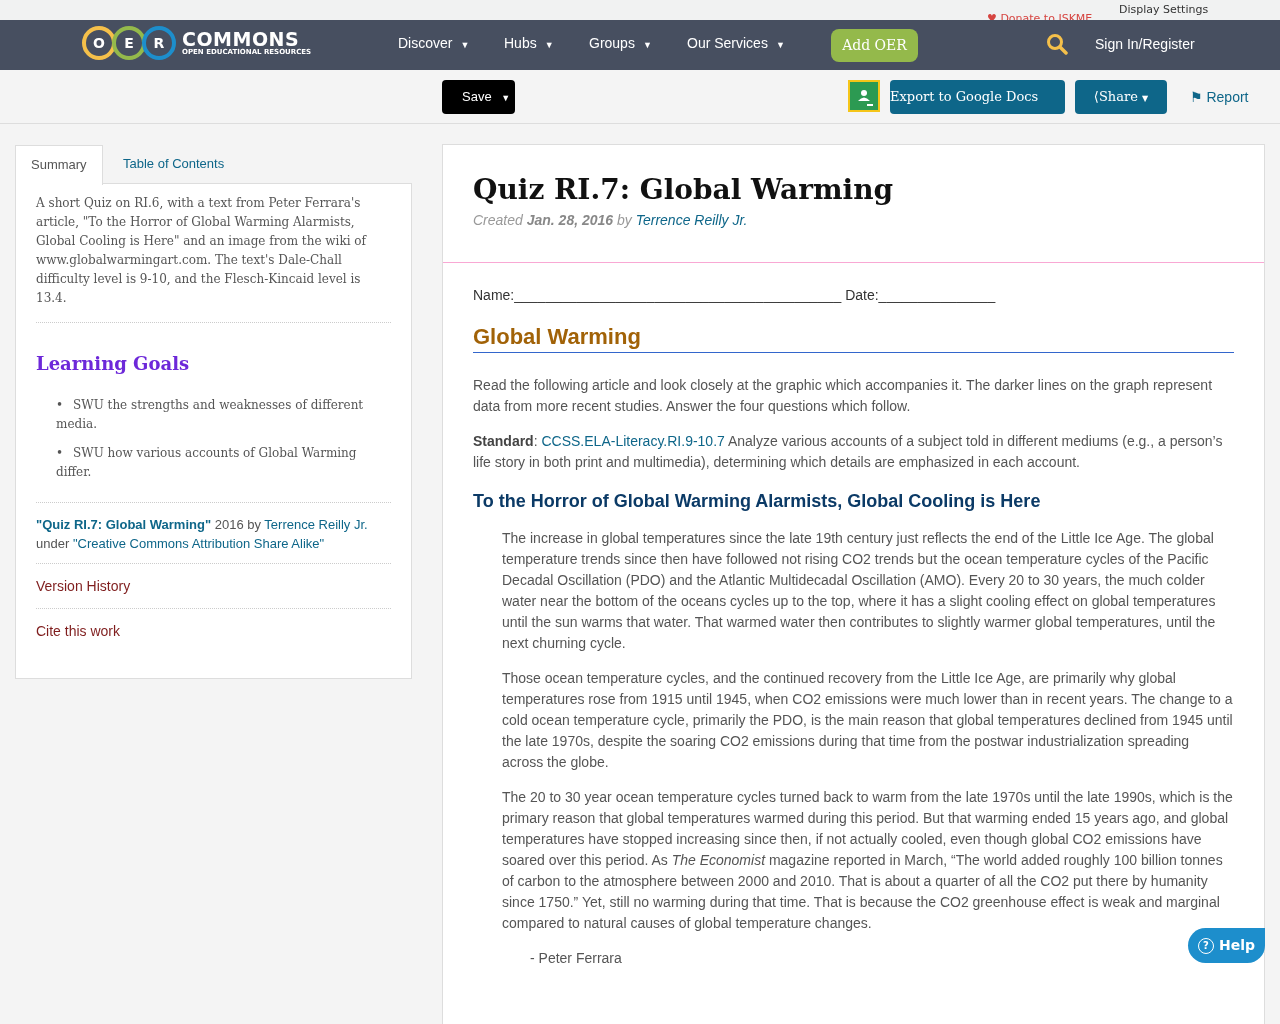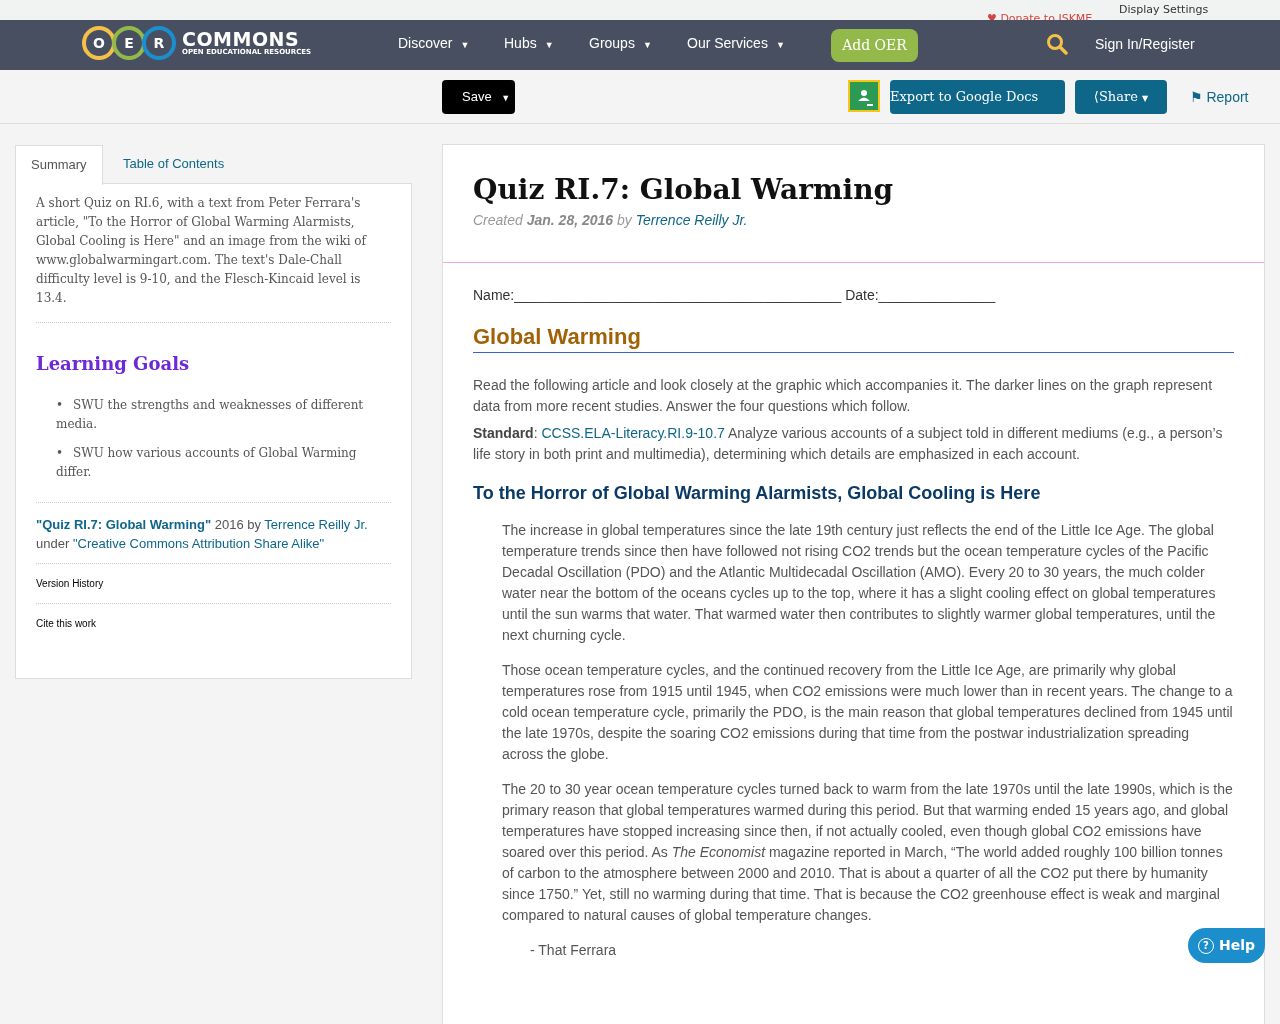--- a/index.html
+++ b/index.html
@@ -32,33 +32,33 @@
 .tab.inactive{left:93px;color:#0e6689}
 .sidepanel{background:#fff;border:1px solid #ddd;padding:10px 20px 20px 20px;height:496px;margin-top:-1px}
 .summary{font-family:"DejaVu Serif",serif;font-size:12px;color:#555;line-height:19px;padding-bottom:14px;border-bottom:1px dotted #ccc}
 .lg-title{font-family:"DejaVu Serif",serif;font-size:18px;color:#6d28d9;margin-top:30px}
 .goals{list-style:none;margin-top:22px;padding-left:20px}
 .goals li{font-family:"DejaVu Serif",serif;font-size:12px;color:#555;line-height:19px;margin-bottom:10px}
 .goals li:before{content:"•";margin-right:10px}
 .license{margin-top:20px;padding-top:12px;border-top:1px dotted #ccc;font-size:13px;line-height:19px;color:#555;padding-bottom:10px;border-bottom:1px dotted #ccc;font-family:"Liberation Sans",sans-serif}
 .license .t{color:#0e6689;font-weight:bold}
 .license a{color:#0e6689}
-.side-link{display:block;color:#000000;font-size:10px;padding:14px 0 14px 0;font-family:"Liberation Sans",sans-serif}
+.side-link{display:block;color:#7f1d1d;font-size:14px;padding:14px 0 14px 0;font-family:"Liberation Sans",sans-serif}
 .side-link.b{border-bottom:1px dotted #ccc}
 .main{position:absolute;left:442px;top:144px;width:823px;height:900px;background:#fff;border:1px solid #ddd}
 .mhead{height:118px;border-bottom:1px solid #f9a8d4;padding:28px 30px}
 .mtitle{font-family:"DejaVu Serif",serif;font-weight:bold;font-size:28px;color:#111}
 .created{font-family:"Liberation Sans",sans-serif;font-style:italic;font-size:14px;color:#999;margin-top:6px}
 .created b{color:#888}
 .created a{color:#0e6689}
 .mbody{padding:22px 30px;font-family:"Liberation Sans",sans-serif;color:#555;font-size:14px;line-height:21px}
 .namedate{color:#333}
 .gw{font-size:22px;color:#a16207;border-bottom:1px solid #3366cc;margin-top:16px;padding-bottom:0;line-height:30px}
 .intro{margin-top:22px}
-.std{margin-top:6px}
+.std{margin-top:14px}
 .std b{color:#444}
 .std a{color:#0e6689}
 .art-title{margin-top:18px;font-size:18px;font-weight:bold;color:#0b3a66}
 .quote{padding-left:29px;margin-top:16px}
 .quote p{margin-bottom:14px}
 .sig{padding-left:28px}
 .help{position:absolute;left:1188px;top:928px;width:77px;height:35px;background:#1d8ecc;border-radius:18px 0 18px 18px;color:#fff;font-weight:bold;font-size:14px;line-height:35px;padding-left:10px}
 .help .q{display:inline-block;width:16px;height:16px;border:1.5px solid #fff;border-radius:50%;font-size:10px;line-height:13px;text-align:center;margin-right:5px;vertical-align:middle}
 </style>
 </head>
@@ -138,18 +138,18 @@
   <div class="mbody">
     <p class="namedate">Name:__________________________________________ Date:_______________</p>
     <h2 class="gw">Global Warming</h2>
     <p class="intro">Read the following article and look closely at the graphic which accompanies it. The darker lines on the graph represent data from more recent studies. Answer the four questions which follow.</p>
     <p class="std"><b>Standard</b>: <a>CCSS.ELA-Literacy.RI.9-10.7</a><span> Analyze various accounts of a subject told in different mediums (e.g., a person’s life story in both print and multimedia), determining which details are emphasized in each account.</span></p>
     <h3 class="art-title">To the Horror of Global Warming Alarmists, Global Cooling is Here</h3>
     <div class="quote">
       <p>The increase in global temperatures since the late 19th century just reflects the end of the Little Ice Age. The global temperature trends since then have followed not rising CO2 trends but the ocean temperature cycles of the Pacific Decadal Oscillation (PDO) and the Atlantic Multidecadal Oscillation (AMO). Every 20 to 30 years, the much colder water near the bottom of the oceans cycles up to the top, where it has a slight cooling effect on global temperatures until the sun warms that water. That warmed water then contributes to slightly warmer global temperatures, until the next churning cycle.</p>
       <p>Those ocean temperature cycles, and the continued recovery from the Little Ice Age, are primarily why global temperatures rose from 1915 until 1945, when CO2 emissions were much lower than in recent years. The change to a cold ocean temperature cycle, primarily the PDO, is the main reason that global temperatures declined from 1945 until the late 1970s, despite the soaring CO2 emissions during that time from the postwar industrialization spreading across the globe.</p>
       <p><span>The 20 to 30 year ocean temperature cycles turned back to warm from the late 1970s until the late 1990s, which is the primary reason that global temperatures warmed during this period. But that warming ended 15 years ago, and global temperatures have stopped increasing since then, if not actually cooled, even though global CO2 emissions have soared over this period. As </span><i>The Economist</i><span> magazine reported in March, “The world added roughly 100 billion tonnes of carbon to the atmosphere between 2000 and 2010. That is about a quarter of all the CO2 put there by humanity since 1750.” Yet, still no warming during that time. That is because the CO2 greenhouse effect is weak and marginal compared to natural causes of global temperature changes.</span></p>
-      <p class="sig">- That Ferrara</p>
+      <p class="sig">- Peter Ferrara</p>
     </div>
   </div>
 </div>
 
 <div class="help"><span class="q">?</span><span>Help</span></div>
 
 </body></html>

